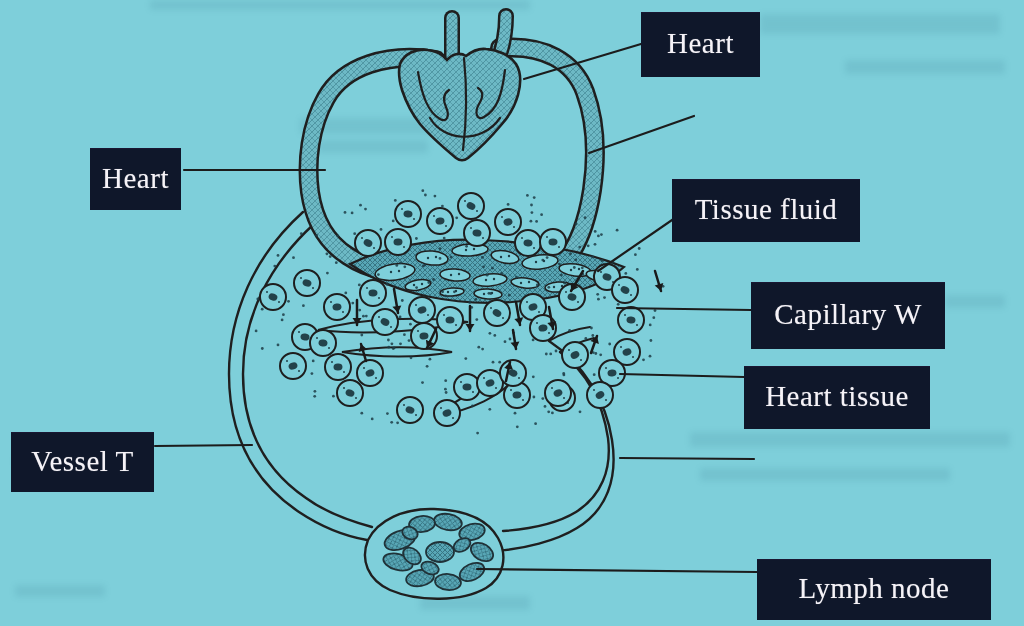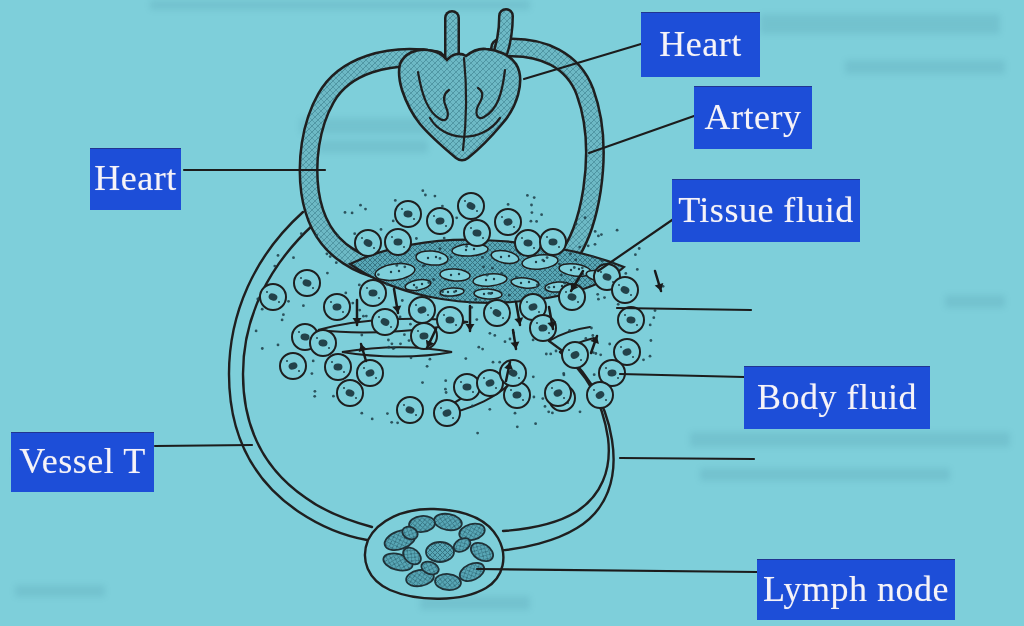--- a/index.html
+++ b/index.html
@@ -1,20 +1,20 @@
 <!DOCTYPE html>
 <html><head>
 <meta charset="utf-8">
 <style>
   html,body{margin:0;padding:0;width:1024px;height:626px;overflow:hidden;
     font-family:"Liberation Serif", serif;}
   #stage{position:relative;width:1024px;height:626px;background:#7ecfda;}
   #art{position:absolute;left:0;top:0;}
   .lbl{position:absolute;display:flex;align-items:center;justify-content:center;
-    background:#1d4ed8;color:#f6f3f8;font-size:36px;letter-spacing:.5px;
+    background:#0f172a;color:#f6f3f8;font-size:29px;letter-spacing:.5px;
     text-shadow:0 0 1px rgba(255,255,255,.4);box-shadow:0 1px 0 rgba(40,25,60,.45) inset;}
   .lbl span{transform:translateY(-1px);}
 </style>
 </head>
 <body>
 
 <div id="stage">
 
 <svg id="art" width="1024" height="626" viewBox="0 0 1024 626">
   <defs>
@@ -549,32 +549,32 @@
     <line x1="620" y1="374" x2="744" y2="377"></line>
     <line x1="155" y1="446" x2="252" y2="445"></line>
     <line x1="620" y1="458" x2="754" y2="459"></line>
     <line x1="477" y1="569" x2="757" y2="572"></line>
   </g>
 </svg>
 
 <div class="lbl" style="left:641px;top:12px;width:119px;height:65px">
       <span>Heart</span>
     </div>
-<div class="lbl" style="left:694px;top:86px;width:118px;height:63px">
-      <span>Artery</span>
-    </div>
 <div class="lbl" style="left:90px;top:148px;width:91px;height:62px">
       <span>Heart</span>
     </div>
 <div class="lbl" style="left:672px;top:179px;width:188px;height:63px">
       <span>Tissue fluid</span>
     </div>
+<div class="lbl" style="left:751px;top:282px;width:194px;height:67px">
+      <span>Capillary W</span>
+    </div>
 <div class="lbl" style="left:744px;top:366px;width:186px;height:63px">
-      <span>Body fluid</span>
+      <span>Heart tissue</span>
     </div>
 <div class="lbl" style="left:11px;top:432px;width:143px;height:60px">
       <span>Vessel T</span>
     </div>
-<div class="lbl" style="left:757px;top:559px;width:198px;height:61px">
+<div class="lbl" style="left:757px;top:559px;width:234px;height:61px">
       <span>Lymph node</span>
     </div>
 
 </div>
 
 </body></html>

